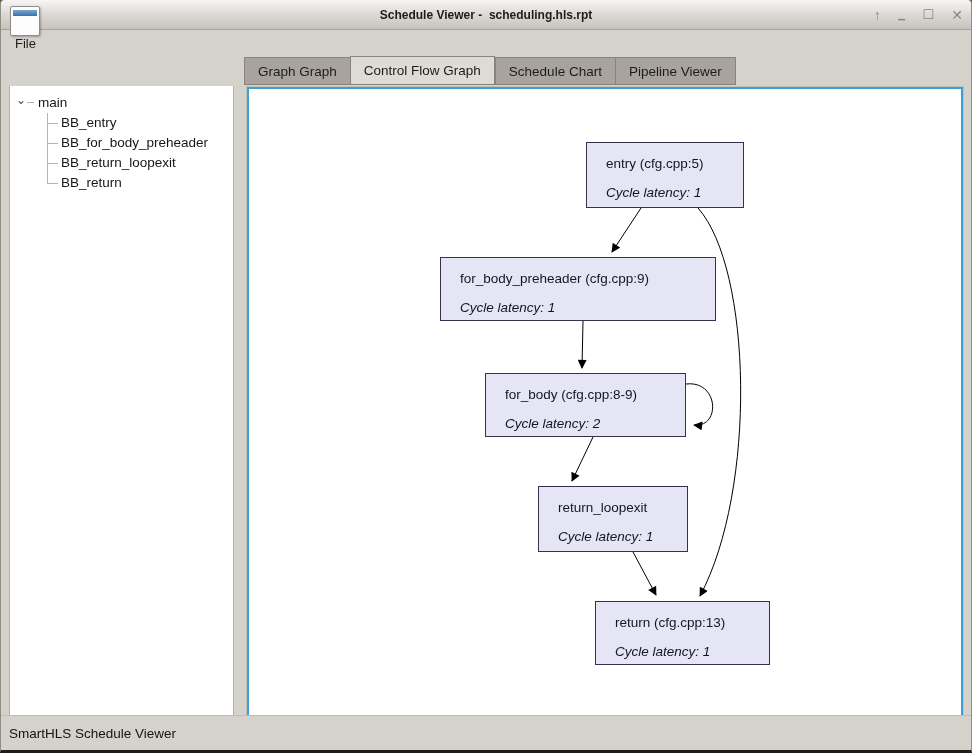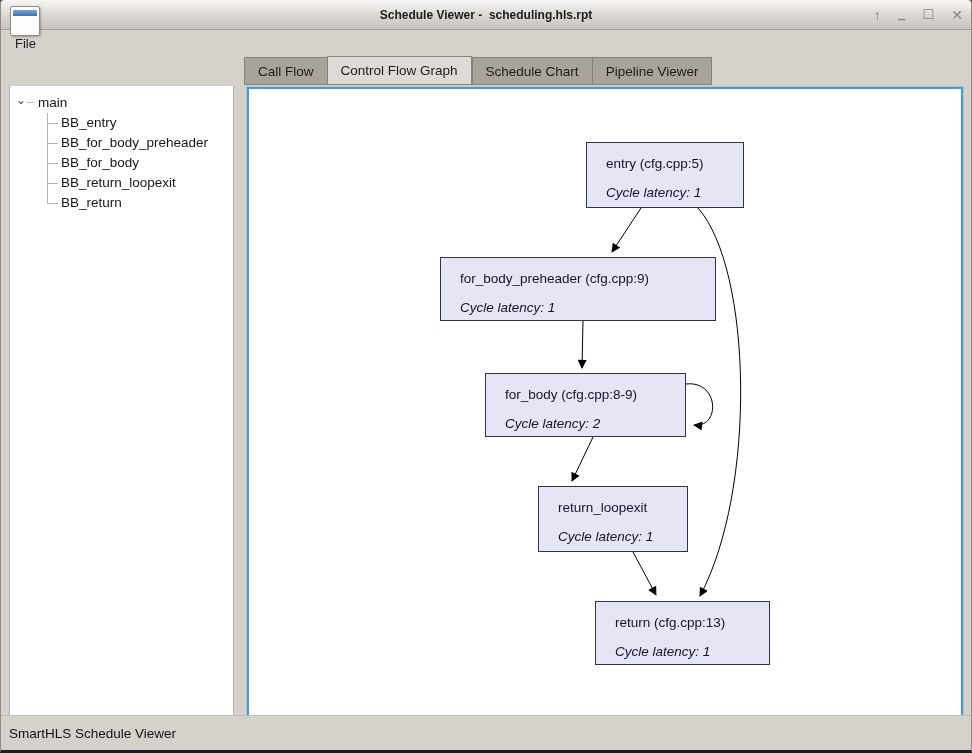--- a/index.html
+++ b/index.html
@@ -142,29 +142,28 @@
   <div class="explorer">
     <div class="tree">
       <div class="tree-root">
         <span class="chev">⌄</span>
         <span class="root-dash"></span>
         <span>main</span>
       </div>
       <ul>
         <li>BB_entry</li>
         <li>BB_for_body_preheader</li>
-        <li>BB_for_body</li>
         <li>BB_return_loopexit</li>
         <li>BB_return</li>
       </ul>
     </div>
   </div>
 
   <div class="tabs">
-    <div class="tab">Call Flow</div>
+    <div class="tab">Graph Graph</div>
     <div class="tab active">Control Flow Graph</div>
     <div class="tab">Schedule Chart</div>
     <div class="tab">Pipeline Viewer</div>
   </div>
 
   <div class="graph-area">
     <svg class="graph-svg" viewBox="0 0 712 634">
       <defs>
         <marker id="arrow" viewBox="0 0 10 10" refX="9" refY="5" markerWidth="11" markerHeight="9" orient="auto">
           <path d="M0,0 L10,5 L0,10 z" fill="#000"></path>

